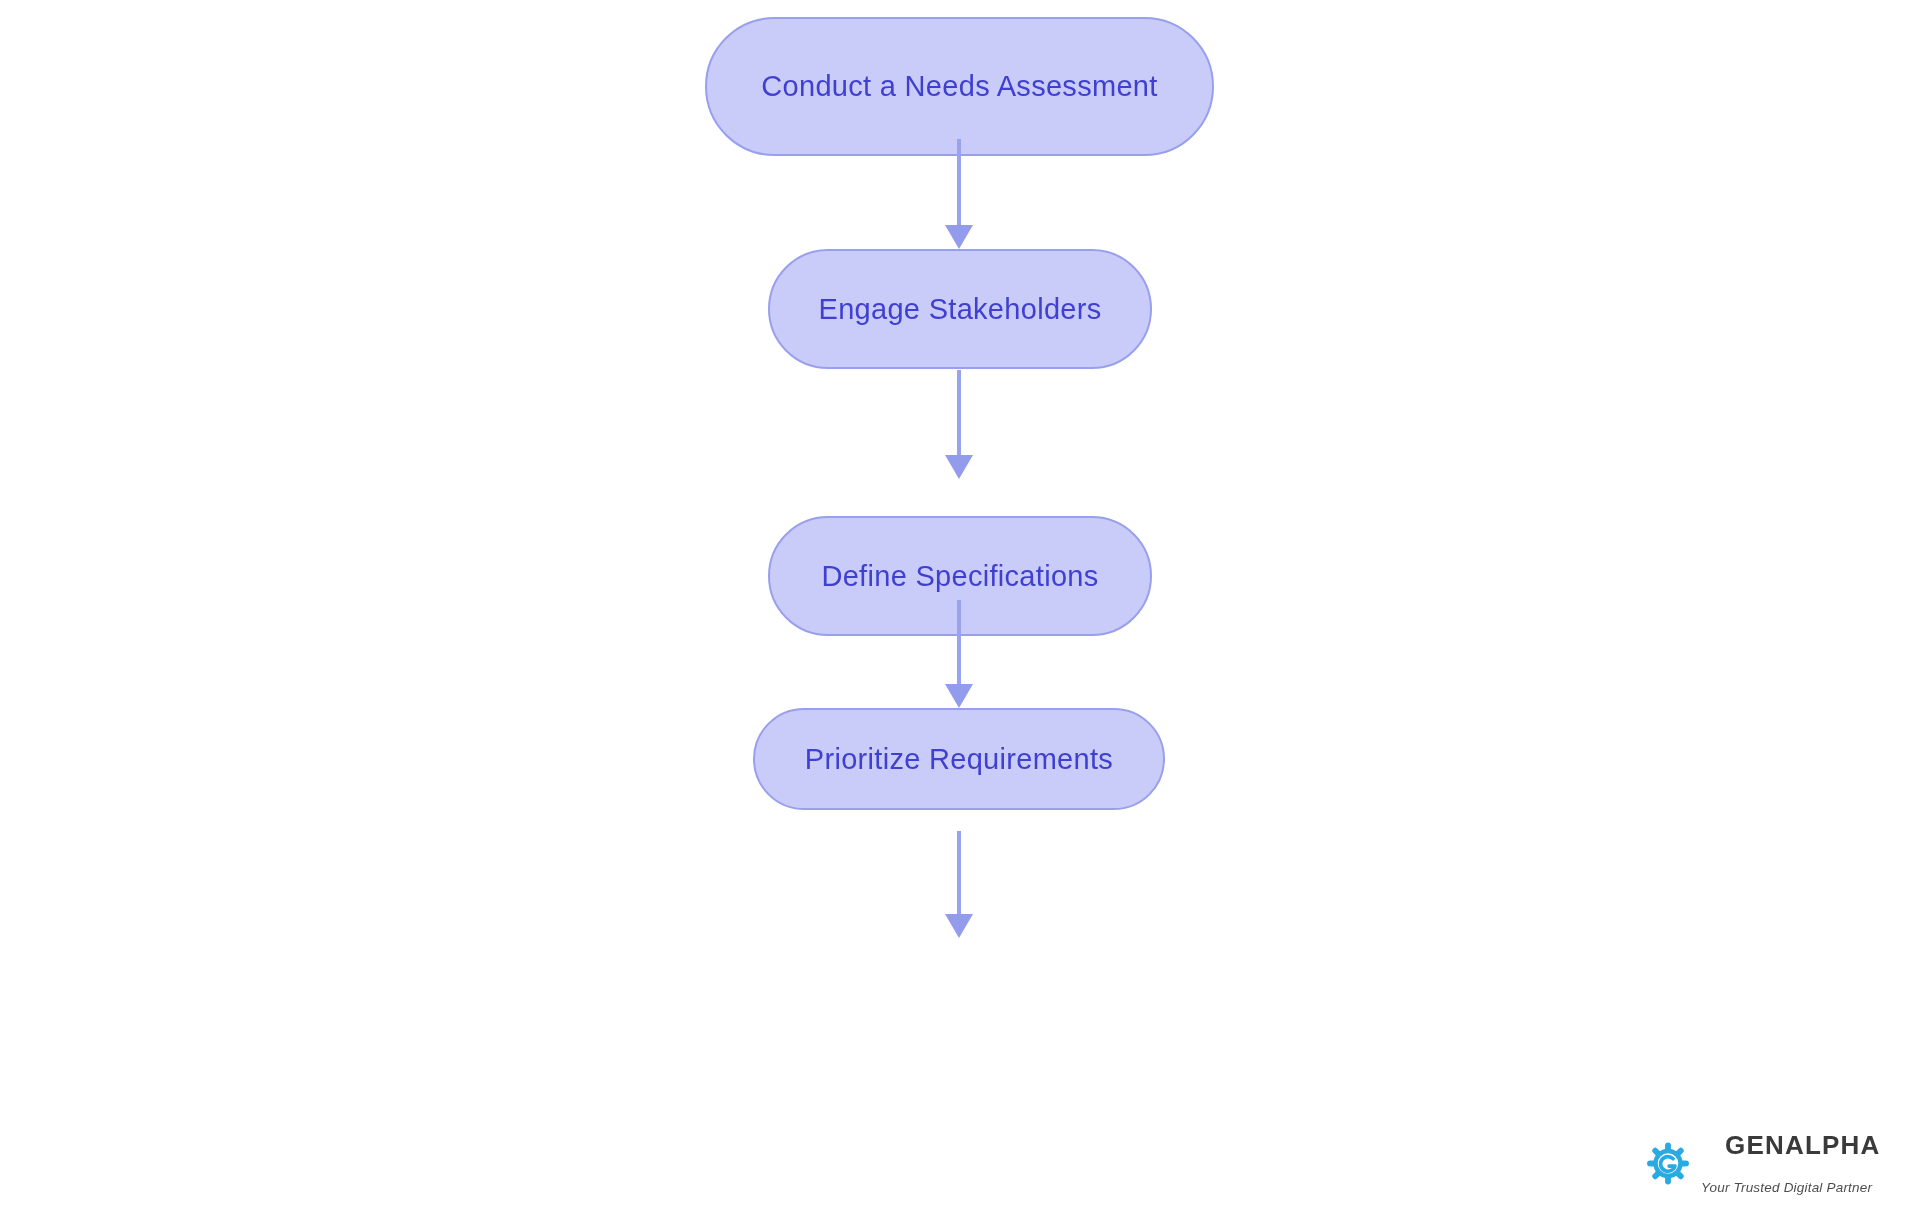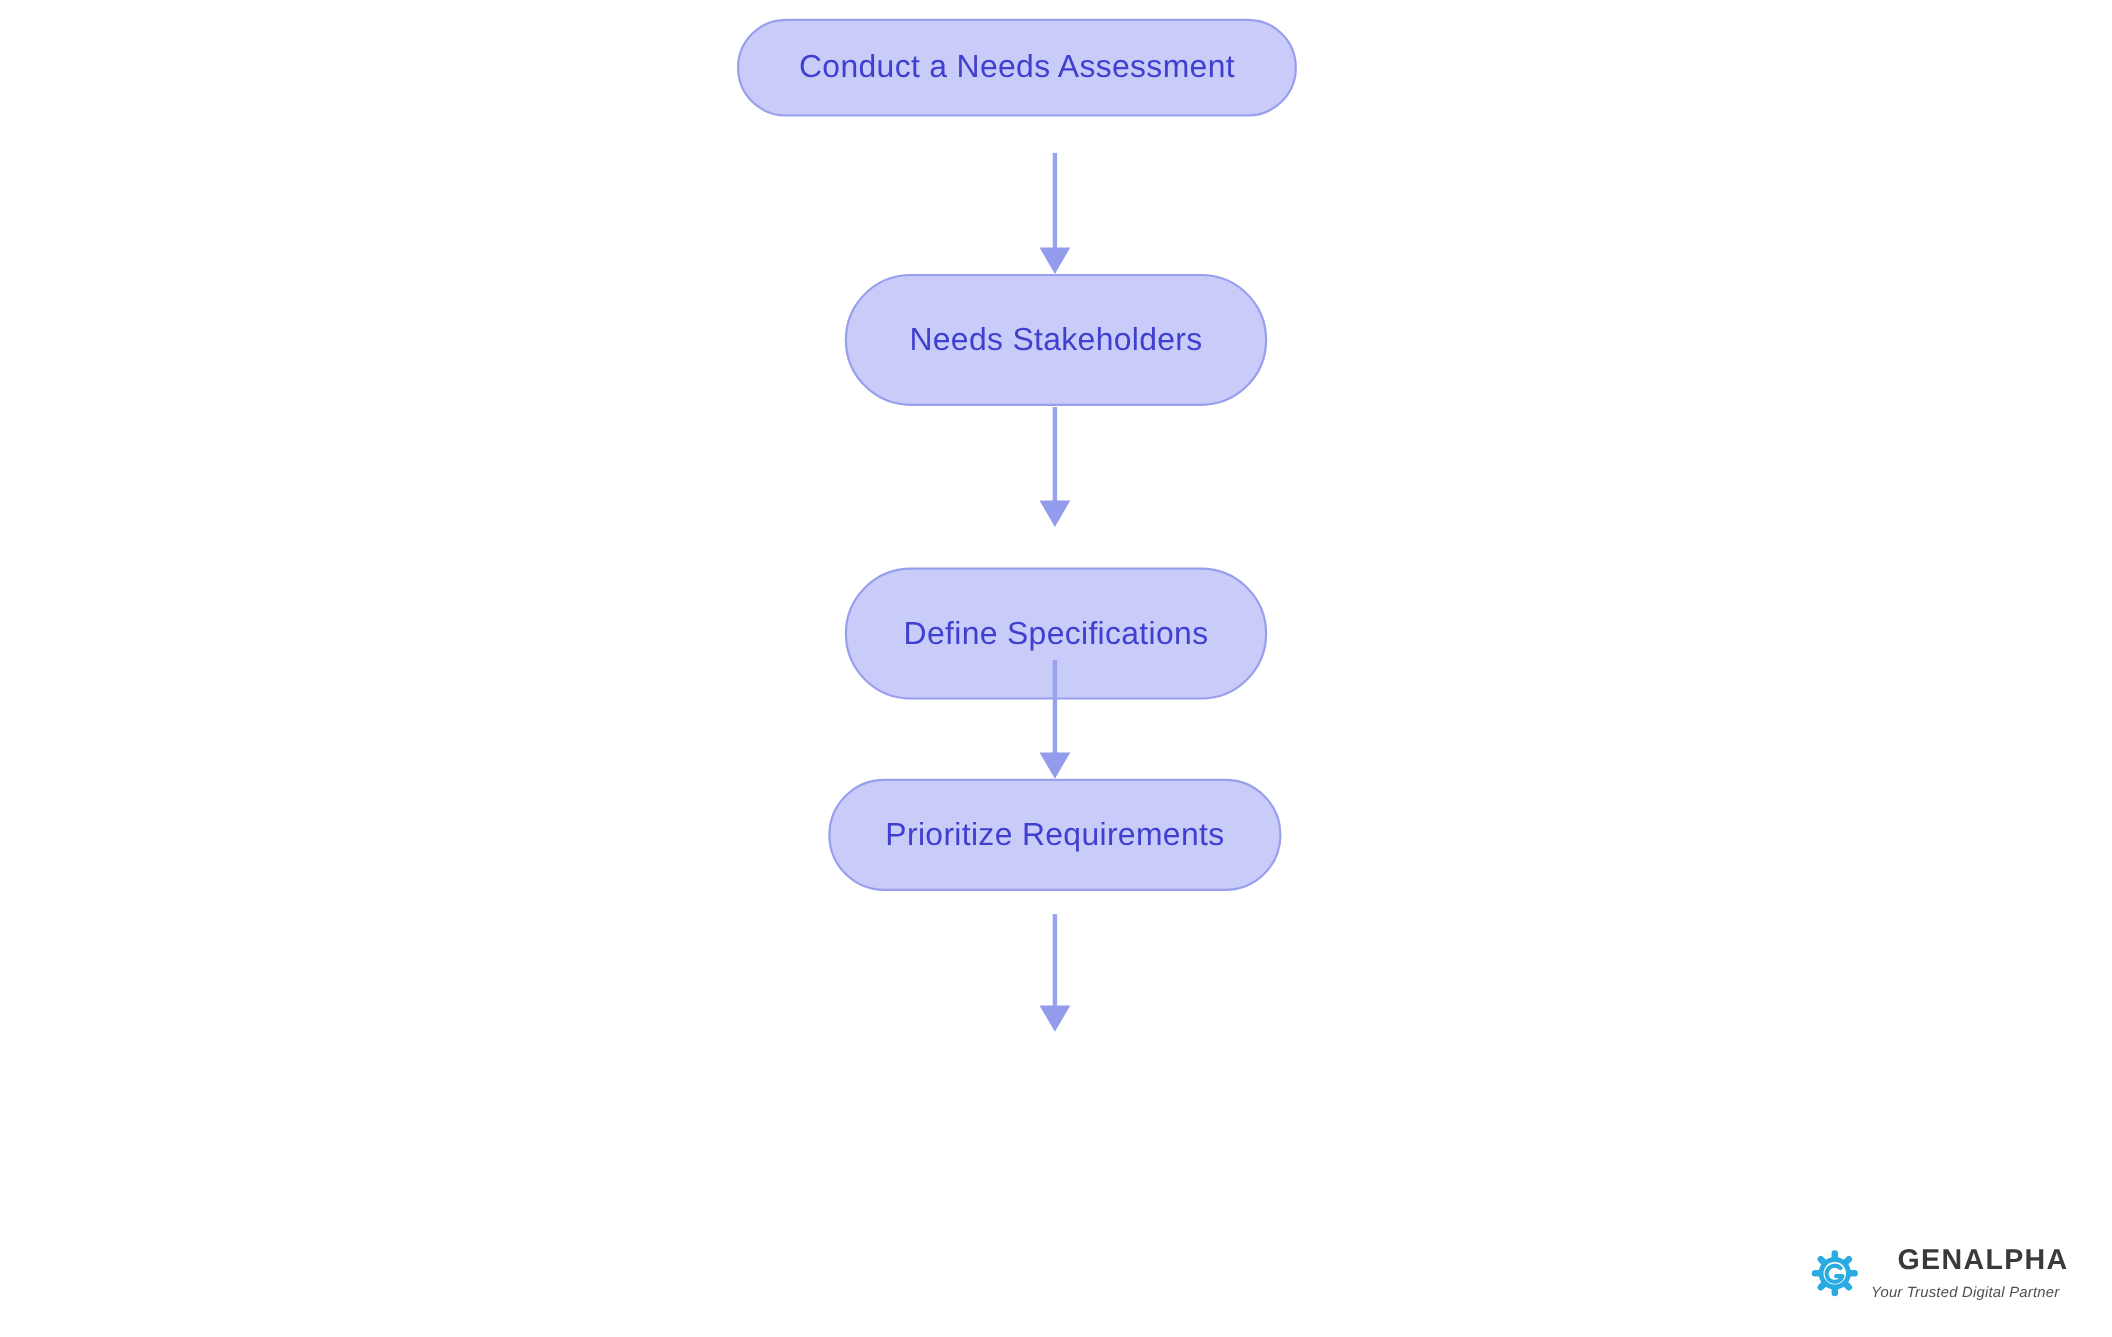--- a/index.html
+++ b/index.html
@@ -22,21 +22,21 @@
     border: 2px solid #98a0ee;
     border-radius: 70px;
     display: flex;
     align-items: center;
     justify-content: center;
     color: #3f3fd0;
     font-size: 29px;
     letter-spacing: 0.3px;
     white-space: nowrap;
   }
-  .n1 { left: 670px; top: 17px;  width: 509px; height: 89px; justify-content: center; }
+  .n1 { left: 705px; top: 17px;  width: 509px; height: 139px; justify-content: center; }
   .n2 { left: 768px; top: 249px; width: 384px; height: 120px; }
   .n3 { left: 768px; top: 479px; width: 384px; height: 120px; margin-top: 37px; }
   .n4 { left: 753px; top: 708px; width: 412px; height: 102px; }
   .n5 { left: 748px; top: 938px; width: 423px; height: 123px; }
 
   .arrow {
     position: absolute;
     left: 944px;
     width: 30px;
     display: flex;
@@ -75,40 +75,40 @@
     font-size: 26px;
     font-weight: 800;
     letter-spacing: 1.2px;
     line-height: 1.05;
     margin-left: 24px;
   }
   .logo-tagline {
     color: #4d4d4d;
     font-size: 13.5px;
     font-style: italic;
-    margin-top: 8px;
+    margin-top: 21px;
     letter-spacing: 0.2px;
   }
 </style>
 </head>
 <body>
 
 <div class="canvas">
 
   <div class="node n1">
     <span>Conduct a Needs Assessment</span>
   </div>
 
   <div class="arrow a1">
     <div class="arrow-line"></div>
     <div class="arrow-head"></div>
   </div>
 
   <div class="node n2">
-    <span>Needs Stakeholders</span>
+    <span>Engage Stakeholders</span>
   </div>
 
   <div class="arrow a2">
     <div class="arrow-line"></div>
     <div class="arrow-head"></div>
   </div>
 
   <div class="node n3">
     <span>Define Specifications</span>
   </div>

